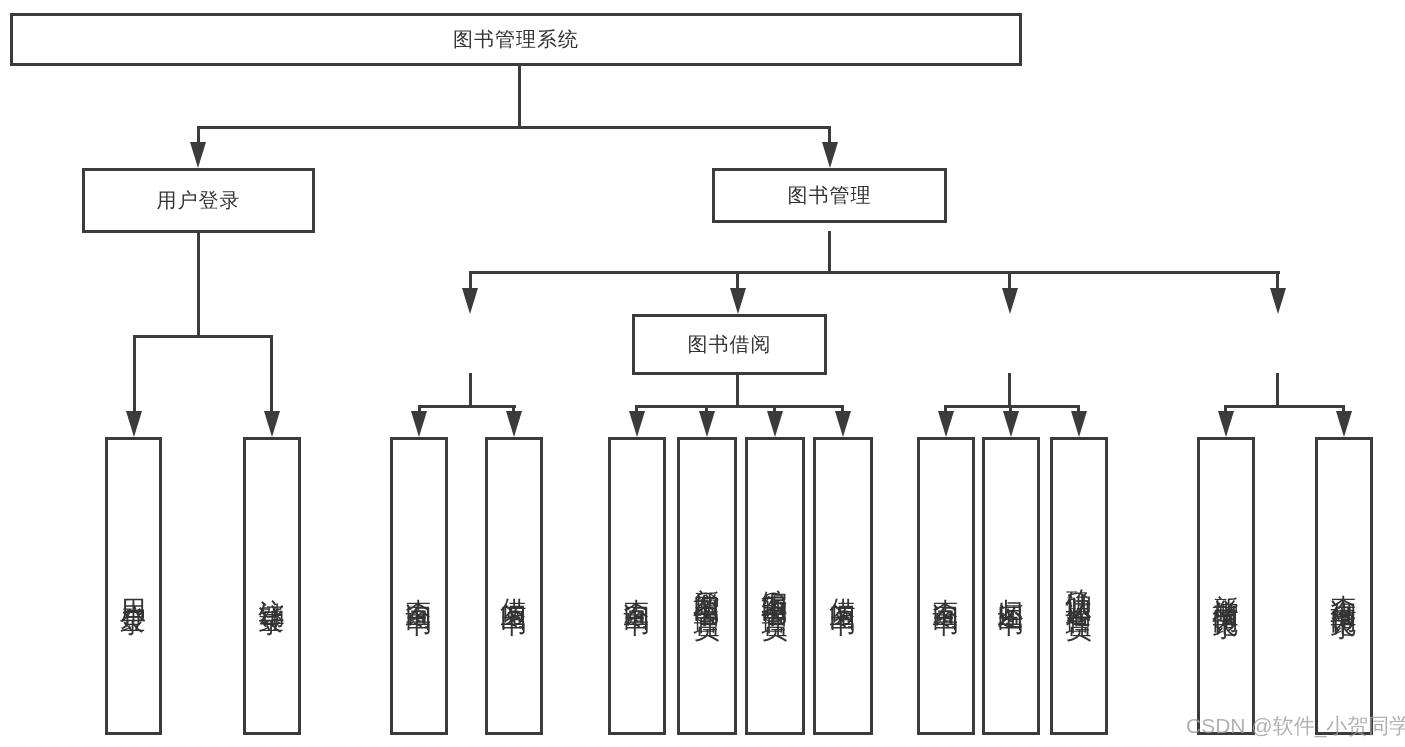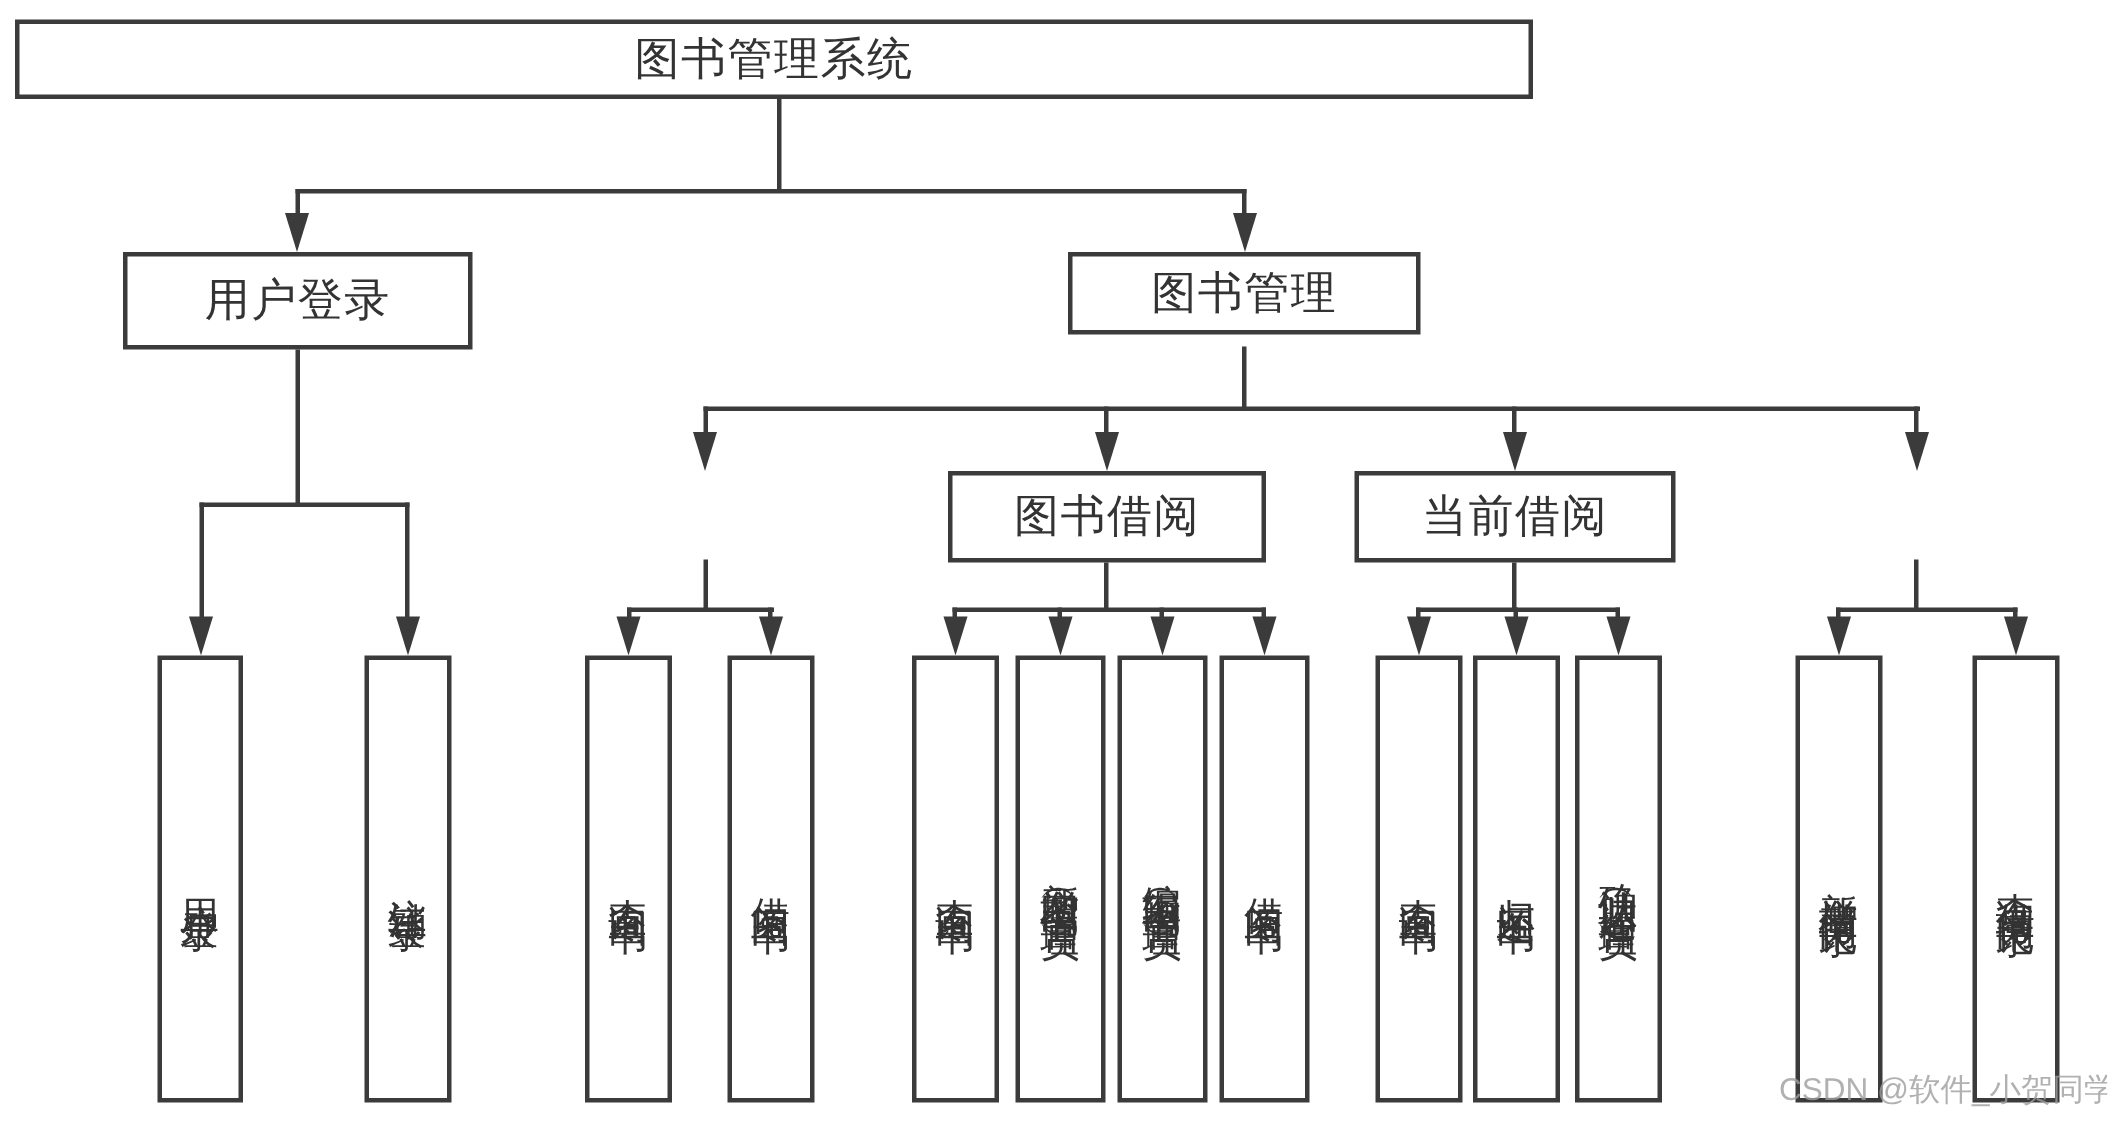--- a/index.html
+++ b/index.html
@@ -5,21 +5,21 @@
   html,body{margin:0;padding:0;background:#fff;}
   #stage{
     position:relative;width:1405px;height:747px;background:#ffffff;overflow:hidden;
     font-family:"Liberation Sans","DejaVu Sans",sans-serif;color:#333333;
   }
   .hnode,.vnode{
     position:absolute;box-sizing:border-box;background:#ffffff;
     border:3px solid #3b3b3b;display:flex;align-items:center;justify-content:center;
     z-index:2;
   }
-  .hnode{font-size:30px;letter-spacing:1px;white-space:nowrap;}
+  .hnode{font-size:20px;letter-spacing:1px;white-space:nowrap;}
   .vnode{
     top:437px;height:298px;font-size:26px;
     writing-mode:vertical-rl;text-orientation:mixed;letter-spacing:4px;
     line-height:1;
   }
   .cline{position:absolute;background:#3b3b3b;z-index:1;}
   .carrow{
     position:absolute;width:0;height:0;z-index:1;
     border-left:8px solid transparent;border-right:8px solid transparent;
     border-top:26px solid #3b3b3b;
@@ -32,22 +32,21 @@
 </head>
 <body>
 
 <div id="stage">
 
   <div class="hnode" style="left:10px;top:13px;width:1012px;height:53px">图书管理系统</div>
 
   <div class="hnode" style="left:82px;top:168px;width:233px;height:65px">用户登录</div>
   <div class="hnode" style="left:712px;top:168px;width:235px;height:55px">图书管理</div>
 
-  <div class="hnode" style="left:632px;top:314px;width:212px;height:61px">图书借阅</div>
-  <div class="hnode" style="left:903px;top:314px;width:214px;height:61px">当前借阅</div>
+  <div class="hnode" style="left:632px;top:314px;width:195px;height:61px">图书借阅</div>
 
   <div class="vnode" style="left:105px;width:57px">用户登录</div>
   <div class="vnode" style="left:243px;width:58px">注销登录</div>
 
   <div class="vnode" style="left:390px;width:58px">查询图书</div>
   <div class="vnode" style="left:485px;width:58px">借阅图书</div>
 
   <div class="vnode" style="left:608px;width:58px">查询图书</div>
   <div class="vnode" style="left:677px;width:60px">新增图书（管理员）</div>
   <div class="vnode" style="left:745px;width:60px">编辑图书（管理员）</div>

